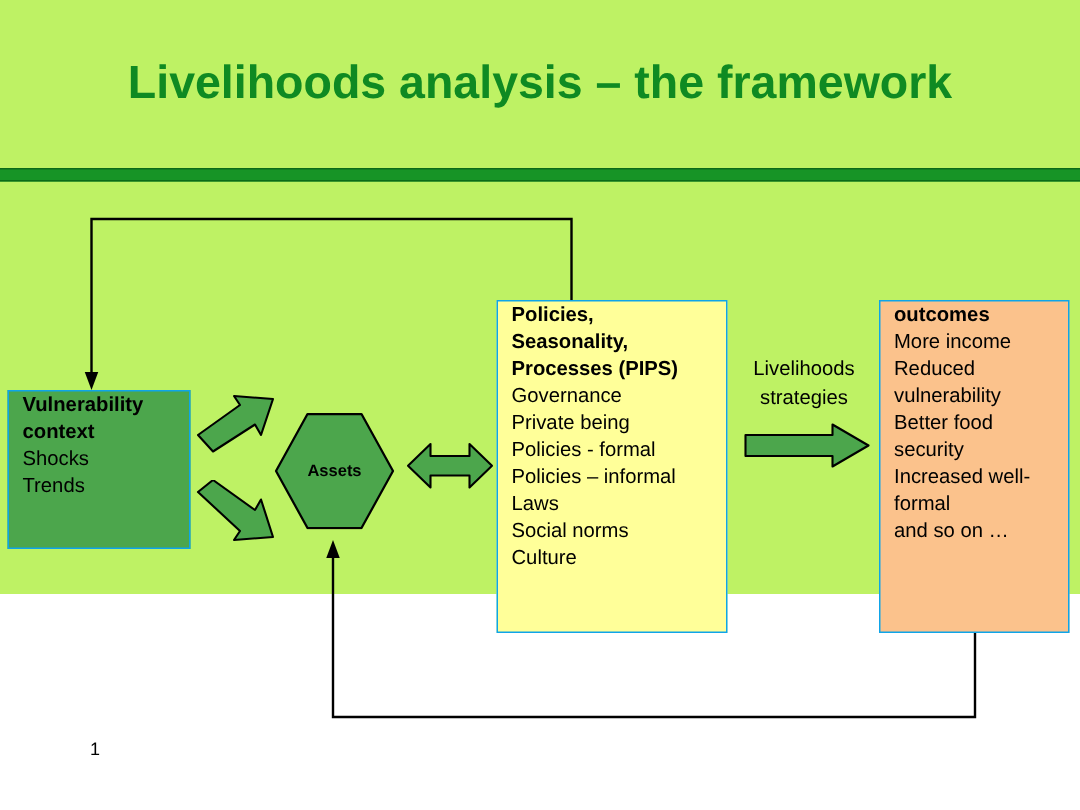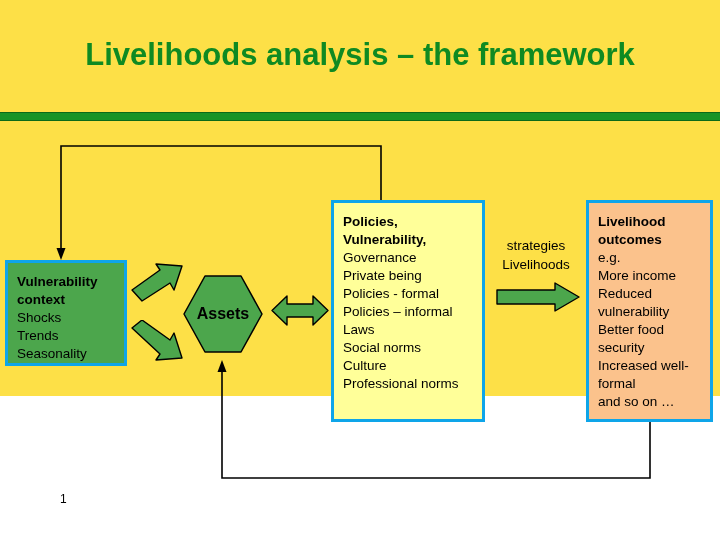--- a/index.html
+++ b/index.html
@@ -14,21 +14,21 @@
     overflow: hidden;
     font-family: "Liberation Sans", sans-serif;
     color: #000000;
   }
 
   #slide {
     position: absolute;
     left: 0; top: 0;
     width: 720px;
     height: 396px;
-    background: #fde047;
+    background: #bef264;
   }
 
   
   .slide-title {
     position: absolute;
     left: 0;
     top: 36px;
     width: 720px;
     text-align: center;
     font-size: 31px;
@@ -48,24 +48,24 @@
     background: #179426;
     border-top: 1px solid #0b6a18;
     border-bottom: 1px solid #0b6a18;
     box-sizing: border-box;
   }
 
   
   .box {
     position: absolute;
     box-sizing: border-box;
-    border: 3px solid #0ea5e9;
+    border: 1px solid #0ea5e9;
     font-size: 13.5px;
     line-height: 18px;
-    padding: 10px 8px 6px 9px;
+    padding: 0 8px 6px 9px;
   }
   .box .hd {
     font-weight: bold;
   }
   .box .ln {
     font-weight: normal;
   }
 
   #vulnerability-box {
     left: 5px;
@@ -101,21 +101,21 @@
   }
   #assets-hex svg { display: block; }
   #assets-hex .hex-label {
     position: absolute;
     left: 0; top: 0;
     width: 80px;
     height: 78px;
     display: flex;
     align-items: center;
     justify-content: center;
-    font-size: 16px;
+    font-size: 11px;
     font-weight: bold;
     color: #000000;
   }
 
   
   .arrow-shape {
     position: absolute;
   }
   .arrow-shape svg { display: block; }
 
@@ -170,21 +170,20 @@
 
     <path d="M 650 422 L 650 478 L 222 478 L 222 370" fill="none" stroke="#000000" stroke-width="1.6"></path>
     <polygon points="222,360 217.5,372 226.5,372" fill="#000000"></polygon>
   </svg>
 
   <div class="box" id="vulnerability-box">
     <div class="hd">Vulnerability</div>
     <div class="hd">context</div>
     <div class="ln">Shocks</div>
     <div class="ln">Trends</div>
-    <div class="ln">Seasonality</div>
   </div>
 
   <div class="arrow-shape" id="arrow-vuln-up">
     <svg viewBox="0 0 56 40" width="56" height="40">
       <polygon points="2,28 30,8 26,2 52,4 44,28 40,21 12,39" fill="#4ca64c" stroke="#000000" stroke-width="1.4" stroke-linejoin="round"></polygon>
     </svg>
   </div>
 
   <div class="arrow-shape" id="arrow-vuln-down">
     <svg viewBox="0 0 56 44" width="56" height="44">
@@ -200,46 +199,44 @@
   </div>
 
   <div class="arrow-shape" id="arrow-assets-pips">
     <svg viewBox="0 0 58 33" width="58" height="33">
       <polygon points="1,16.5 16,2 16,10 42,10 42,2 57,16.5 42,31 42,23 16,23 16,31" fill="#4ca64c" stroke="#000000" stroke-width="1.4" stroke-linejoin="round"></polygon>
     </svg>
   </div>
 
   <div class="box" id="pips-box">
     <div class="hd">Policies,</div>
-    <div class="hd">Vulnerability,</div>
+    <div class="hd">Seasonality,</div>
+    <div class="hd">Processes (PIPS)</div>
     <div class="ln">Governance</div>
     <div class="ln">Private being</div>
     <div class="ln">Policies - formal</div>
     <div class="ln">Policies – informal</div>
     <div class="ln">Laws</div>
     <div class="ln">Social norms</div>
     <div class="ln">Culture</div>
-    <div class="ln">Professional norms</div>
   </div>
 
   <div id="strategies-label">
+    <div>Livelihoods</div>
     <div>strategies</div>
-    <div>Livelihoods</div>
   </div>
 
   <div class="arrow-shape" id="arrow-strategies">
     <svg viewBox="0 0 84 30" width="84" height="30">
       <polygon points="1,8 59,8 59,1 83,15 59,29 59,22 1,22" fill="#4ca64c" stroke="#000000" stroke-width="1.4" stroke-linejoin="round"></polygon>
     </svg>
   </div>
 
   <div class="box" id="outcomes-box">
-    <div class="hd">Livelihood</div>
     <div class="hd">outcomes</div>
-    <div class="ln">e.g.</div>
     <div class="ln">More income</div>
     <div class="ln">Reduced</div>
     <div class="ln">vulnerability</div>
     <div class="ln">Better food</div>
     <div class="ln">security</div>
     <div class="ln">Increased well-</div>
     <div class="ln">formal</div>
     <div class="ln">and so on …</div>
   </div>
 

